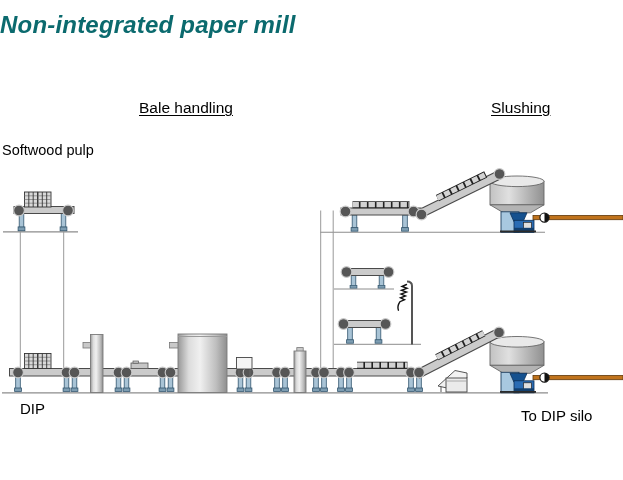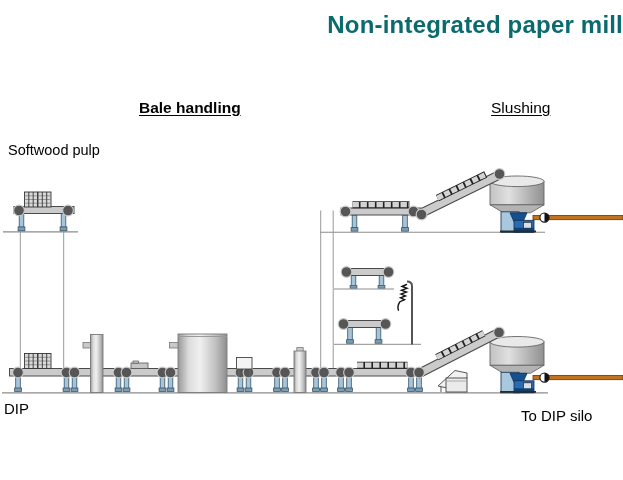--- a/index.html
+++ b/index.html
@@ -1,32 +1,32 @@
 <!DOCTYPE html>
 <html><head>
 <meta charset="utf-8">
 <style>
   html,body { margin:0; padding:0; background:#fff; }
   .slide {
     position:relative; width:623px; height:480px; background:#ffffff;
     font-family:"Liberation Sans", sans-serif; overflow:hidden; color:#000;
   }
   .slide-title {
-    position:absolute; top:11px; left:0; width:100%; text-align:right;
-    font-size:24px; font-weight:bold; color:#0B6A6E; letter-spacing:0.2px;
+    position:absolute; top:11px; left:0; width:100%; text-align:left;
+    font-size:24px; font-weight:bold; color:#0B6A6E; letter-spacing:0.2px;font-style:italic;
   }
   .section-label {
     position:absolute; font-size:15.5px; color:#000;
     text-decoration:underline; text-underline-offset:2px;
   }
-  #lbl-bale  { left:139px; top:99px;font-weight:bold; }
+  #lbl-bale  { left:139px; top:99px; }
   #lbl-slush { left:491px; top:99px; }
   .flow-label { position:absolute; font-size:14.5px; color:#000; }
-  #lbl-softwood { left:8px;   top:142px;text-align:center; }
-  #lbl-dip      { left:4px;   top:400px; font-size:15px; }
+  #lbl-softwood { left:2px;   top:142px;text-align:center; }
+  #lbl-dip      { left:20px;   top:400px; font-size:15px; }
   #lbl-tosoft   { left:500px; top:242px; line-height:19px; white-space:pre-line; }
   #lbl-todip    { left:521px; top:407px; font-size:15px; }
   svg.diagram { position:absolute; left:0; top:0; }
 </style>
 </head>
 <body>
 
 <div class="slide">
 
   <div class="slide-title">Non-integrated paper mill</div>

